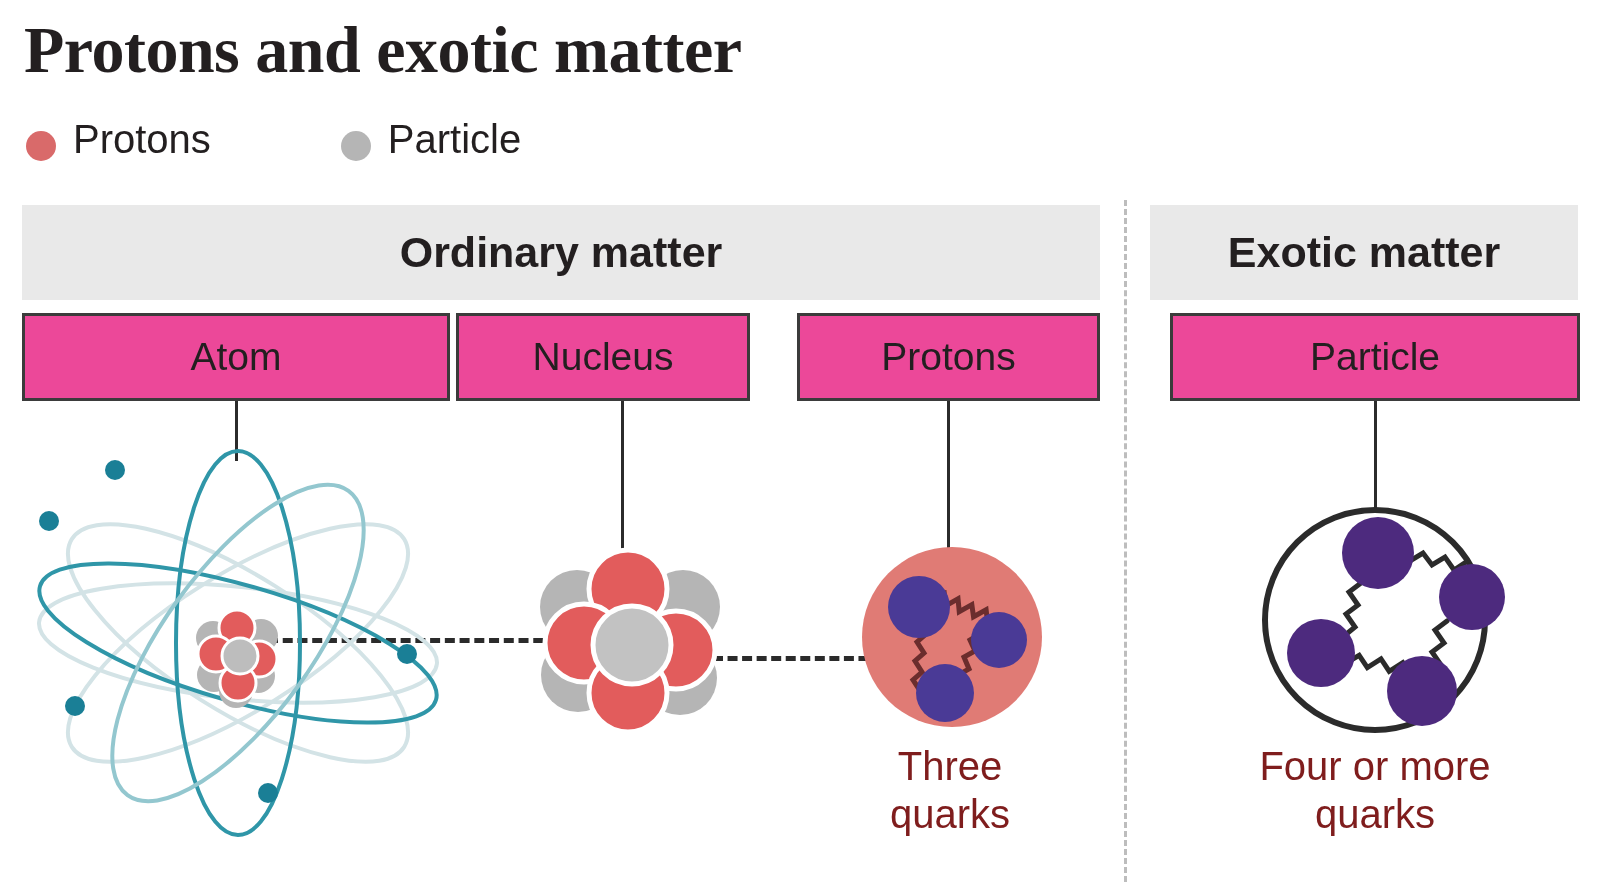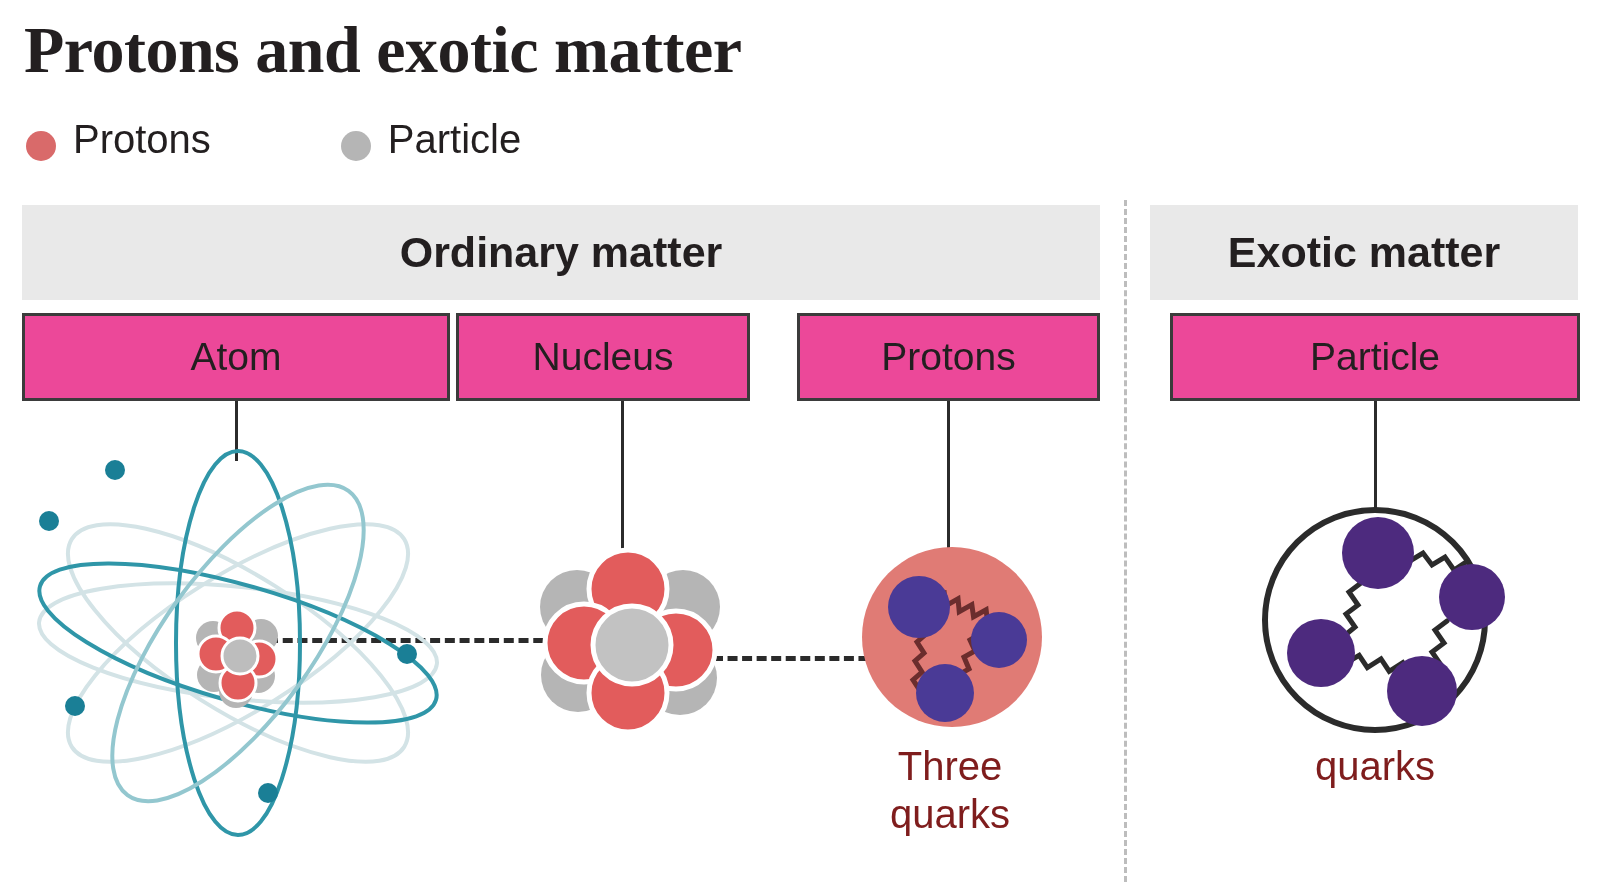--- a/index.html
+++ b/index.html
@@ -278,14 +278,15 @@
       <circle cx="197" cy="186" r="35"></circle>
     </g>
   </svg>
 </div>
 
 <div class="caption" id="caption-proton">
   <div>Three</div>
   <div>quarks</div>
 </div>
 <div class="caption" id="caption-particle">
+  <div>Four or more</div>
   <div>quarks</div>
 </div>
 
 </body></html>

